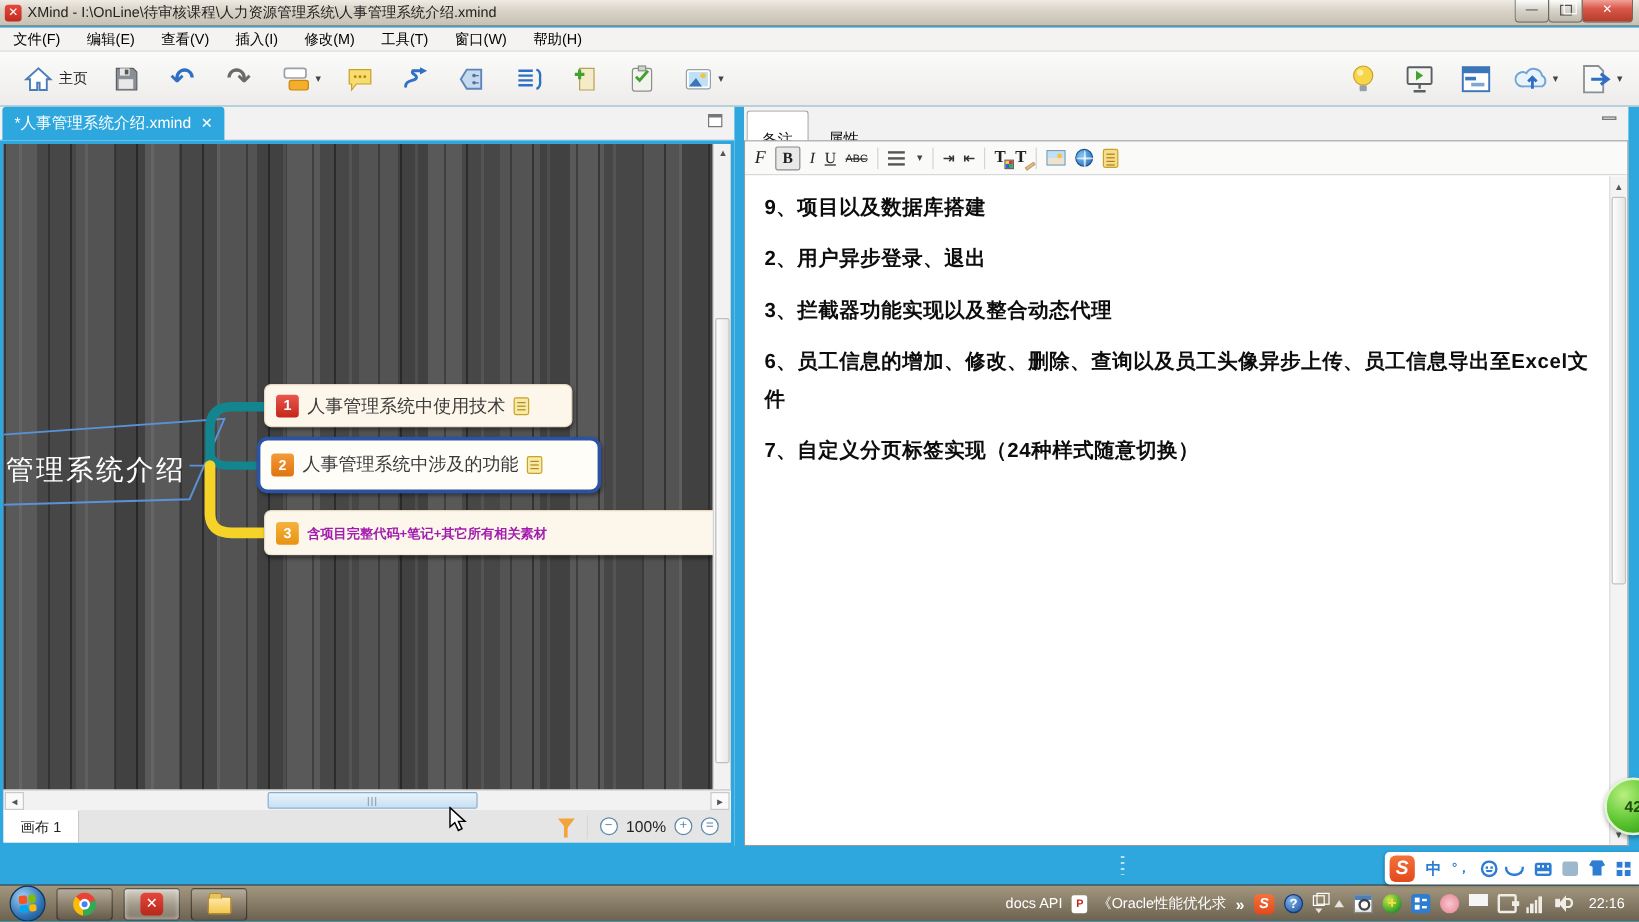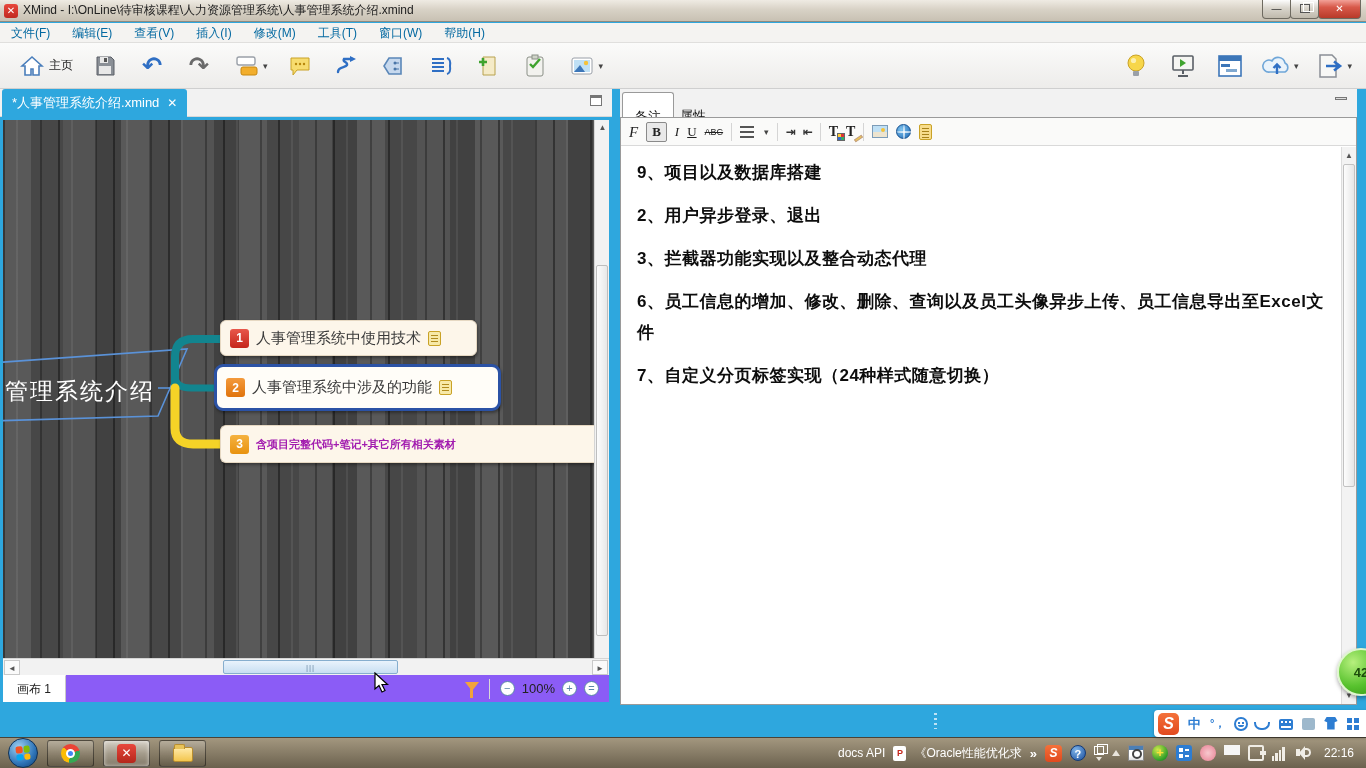--- a/index.html
+++ b/index.html
@@ -15,21 +15,21 @@
     color:#fff; font-size:10px; font-weight:bold; text-align:center; line-height:14px; margin-right:5px; }
   .titlebar-text { font-size:12px; color:#222; }
   .win-btns { position:absolute; right:5px; top:0; display:flex; }
   .win-btn { width:29px; height:19px; border:1px solid #6e6a60; border-top:none;
     border-radius:0 0 4px 4px; background:linear-gradient(#FDFDFD,#D9D5CC 45%,#BFB9AC);
     color:#333; font-size:10px; text-align:center; line-height:17px; margin-left:-1px; }
   .win-btn.close { background:linear-gradient(#F2A198,#D8594A 40%,#B83A29); color:#fff; width:43px; font-weight:bold; }
 
   
   .menubar { position:absolute; left:0; top:23px; width:1366px; height:20px; background:#F4F3F1;
-    border-bottom:1px solid #E0DFDD; display:flex; align-items:center; font-size:12px; color:#0369a1; }
+    border-bottom:1px solid #E0DFDD; display:flex; align-items:center; font-size:12px; color:#000000; }
   .menu-item { padding:0 11px; height:20px; line-height:20px; }
 
   
   .toolbar { position:absolute; left:0; top:43px; width:1366px; height:46px;
     background:linear-gradient(#FBFBFA,#EDECEA); border-bottom:1px solid #CFCFCF;
     display:flex; align-items:center; }
   .tb-ico { display:inline-flex; align-items:center; justify-content:center;
     width:30px; height:30px; margin-left:17px; }
   .tb-ico svg { display:block; }
   .tb-label { font-size:12px; color:#222; margin-left:2px; }
@@ -84,21 +84,21 @@
     text-align:center; line-height:15px; }
   .vscroll .thumb { position:absolute; left:1px; width:12px; top:27%; height:69%;
     background:linear-gradient(90deg,#FDFDFD,#E8E8E8); border:1px solid #BEBEBE; border-radius:2px; }
   .hscroll { position:absolute; left:0; right:0; bottom:27px; height:17px; background:#F2F2F2;
     border-top:1px solid #D5D5D5; }
   .hscroll .arr { position:absolute; top:1px; width:16px; height:15px; font-size:8px; color:#555;
     text-align:center; line-height:15px; border:1px solid #C9C9C9; background:#FAFAFA; }
   .hscroll .thumb { position:absolute; left:220px; width:175px; top:1px; height:14px;
     background:linear-gradient(#E9F3FC,#C8DFF2); border:1px solid #86AECE; border-radius:2px;
     color:#6d8aa5; font-size:8px; text-align:center; line-height:13px; letter-spacing:1px; }
-  .sheet-bar { position:absolute; left:0; right:0; bottom:0; height:27px; background:#8b5cf6;
+  .sheet-bar { position:absolute; left:0; right:0; bottom:0; height:27px; background:#e5e5e5;
     display:flex; align-items:center; }
   .sheet-tab { height:27px; padding:0 14px; border-right:1px solid #C9C9C9; border-top:1px solid #fff;
     font-size:12px; color:#222; display:flex; align-items:center; background:#fff; }
   .funnel { width:0; height:0; border-left:7px solid transparent; border-right:7px solid transparent;
     border-top:9px solid #F2A33C; position:relative; margin:0 10px 4px 0; }
   .funnel:after { content:""; position:absolute; left:-2px; top:-2px; width:3px; height:9px; background:#F2A33C; }
   .zoom-ctrl { display:flex; align-items:center; gap:7px; margin-right:10px; border-left:1px solid #D8D8D8;
     padding-left:10px; height:20px; }
   .zoom-btn { width:15px; height:15px; border:1.5px solid #5B87A8; border-radius:50%; color:#5B87A8;
     font-size:11px; line-height:12px; text-align:center; background:#fff; }
@@ -107,21 +107,21 @@
   
   .cursor { position:absolute; left:374px; top:672px; z-index:60; }
 
   
   .right-panel { position:absolute; left:620px; top:89px; width:737px; height:616px; }
   .np-tabstrip { position:absolute; left:0; top:0; right:0; height:28px; background:#F2F2F2; }
   .np-tab { position:absolute; top:3px; height:25px; padding:11px 12px; font-size:13px; color:#111;
     line-height:25px; }
   .np-tab.active { left:2px; background:#fff; border:1px solid #9a9a9a; border-bottom:none;
     border-radius:3px 3px 0 0; }
-  .np-tab.idle { left:48px;font-family:Liberation Serif, serif; }
+  .np-tab.idle { left:58px;font-family:Liberation Serif, serif; }
   .np-min { position:absolute; right:10px; top:8px; width:12px; height:3px; border:1px solid #777; background:#ddd; }
   .np-box { position:absolute; left:0; top:28px; right:0; bottom:0; background:#fff; border:1px solid #9a9a9a; }
   .fmt-bar { position:absolute; left:0; top:0; right:0; height:28px; background:#FAFAF9;
     border-bottom:1px solid #D9D9D9; display:flex; align-items:center; padding-left:8px; gap:8px;
     color:#222; }
   .fmt { font-size:13px; line-height:18px; }
   .fmt-f { font-family:"Liberation Serif",serif; font-style:italic; font-size:15px; }
   .fmt-b { font-weight:bold; font-family:"Liberation Serif",serif; border:1px solid #8a8a8a;
     background:#E9E9E9; padding:0 5px; border-radius:2px; }
   .fmt-i { font-style:italic; font-family:"Liberation Serif",serif; }

